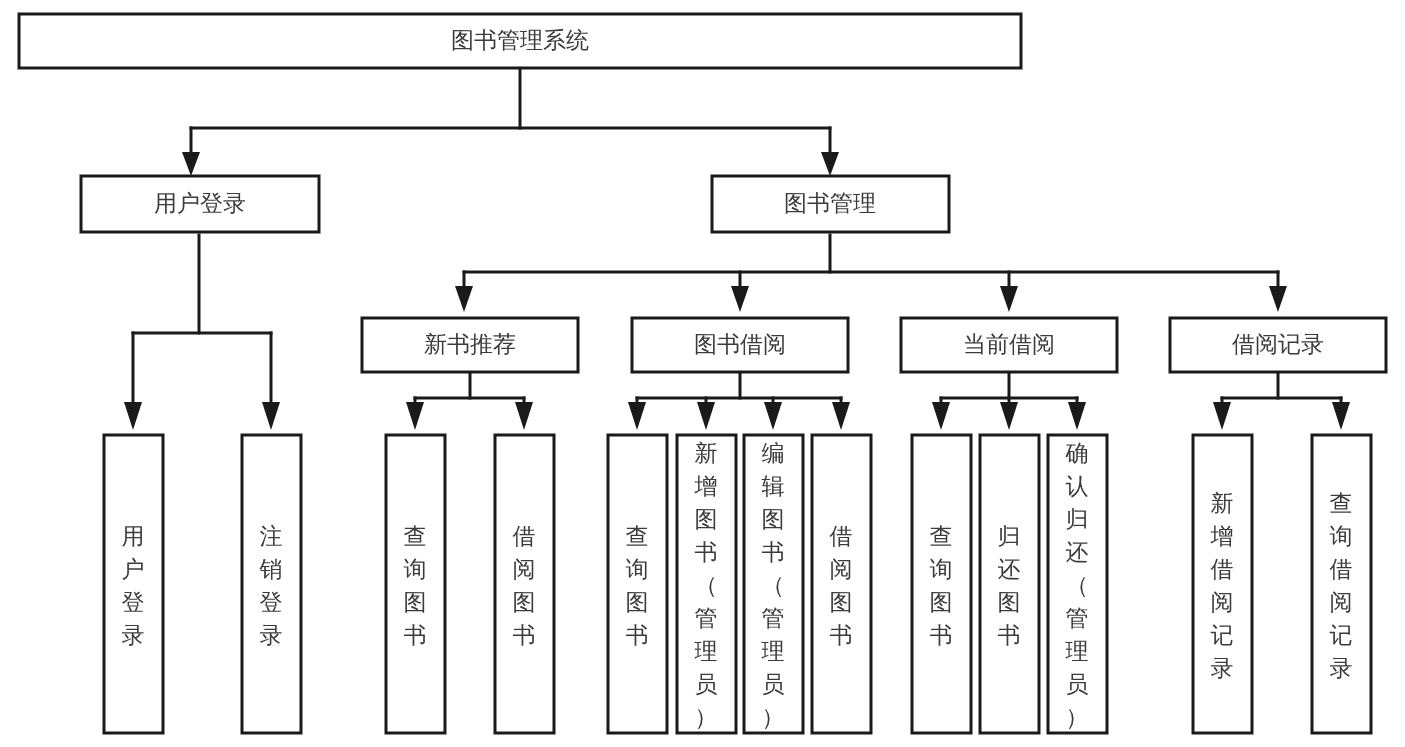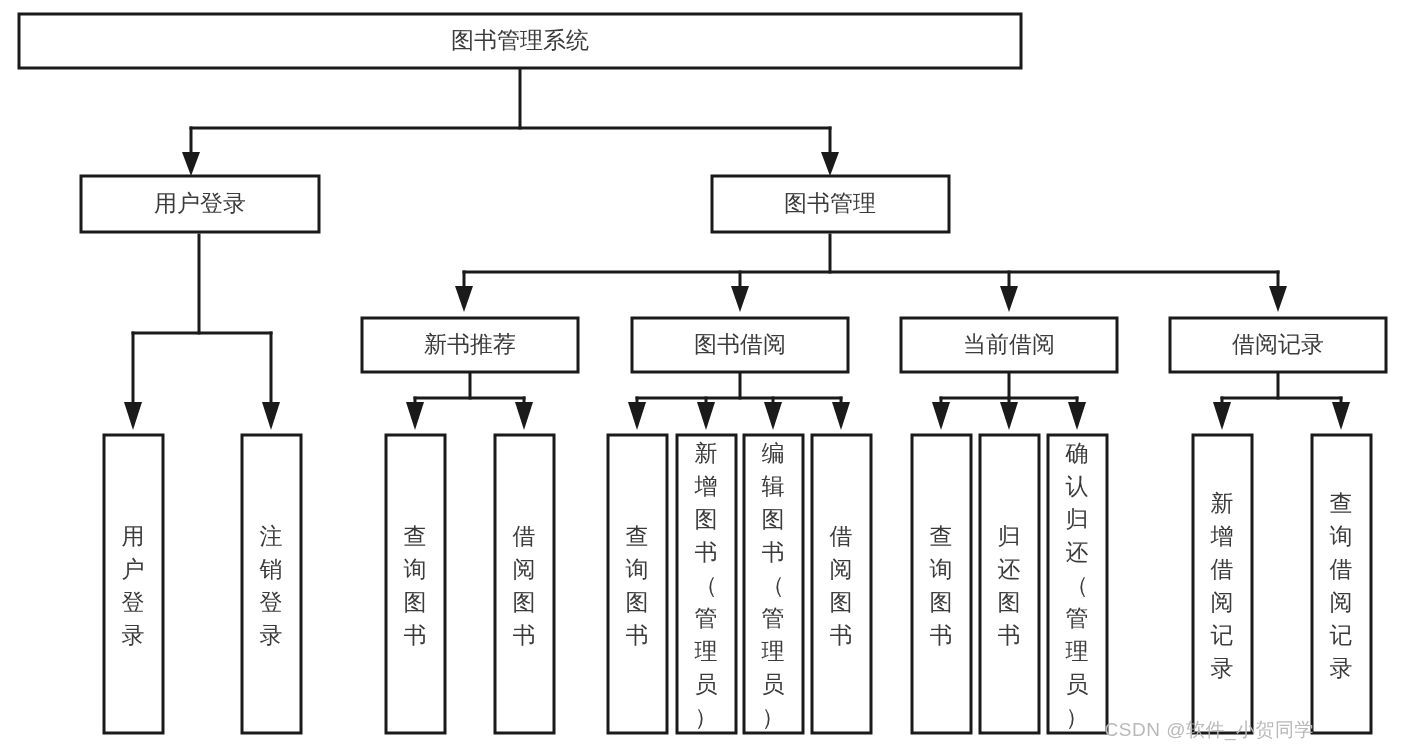--- a/index.html
+++ b/index.html
@@ -185,14 +185,13 @@
       <rect class="node-box" x="1193" y="435" width="59" height="298"></rect>
       <text class="node-label-v" x="1222" y="584"><tspan x="1222" y="510.7">新</tspan><tspan x="1222" y="543.7">增</tspan><tspan x="1222" y="576.7">借</tspan><tspan x="1222" y="609.7">阅</tspan><tspan x="1222" y="642.7">记</tspan><tspan x="1222" y="675.7">录</tspan></text>
     </g>
     <g>
       <rect class="node-box" x="1312" y="435" width="59" height="298"></rect>
       <text class="node-label-v" x="1341" y="584"><tspan x="1341" y="510.7">查</tspan><tspan x="1341" y="543.7">询</tspan><tspan x="1341" y="576.7">借</tspan><tspan x="1341" y="609.7">阅</tspan><tspan x="1341" y="642.7">记</tspan><tspan x="1341" y="675.7">录</tspan></text>
     </g>
 
   </svg>
 
-  <div class="watermark">CSDN @软件_小贺同学</div>
 </div>
 
 </body></html>

